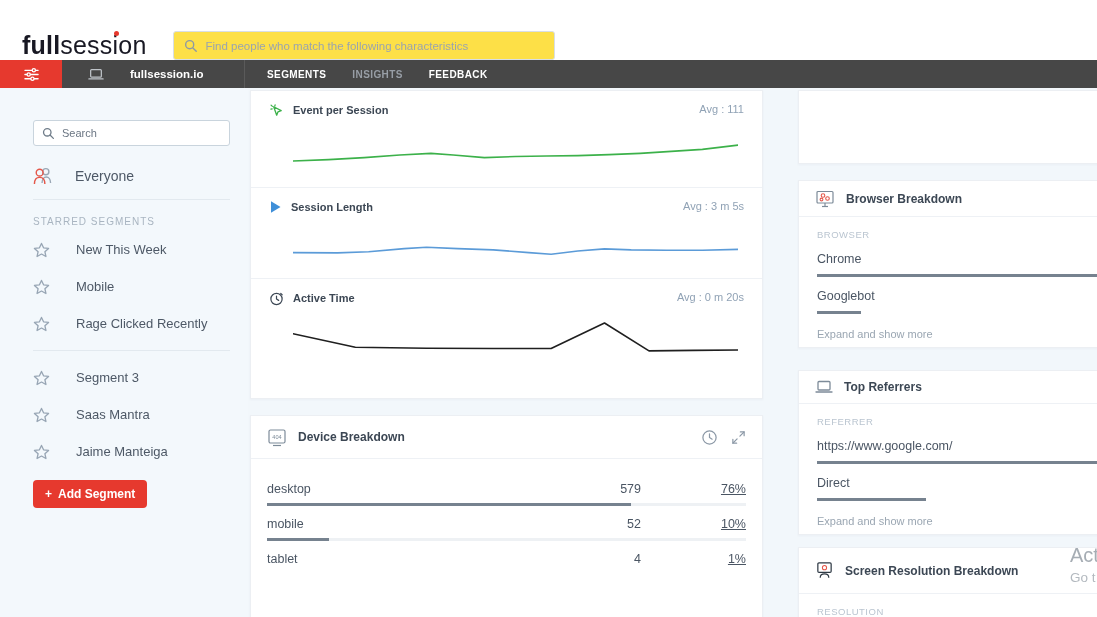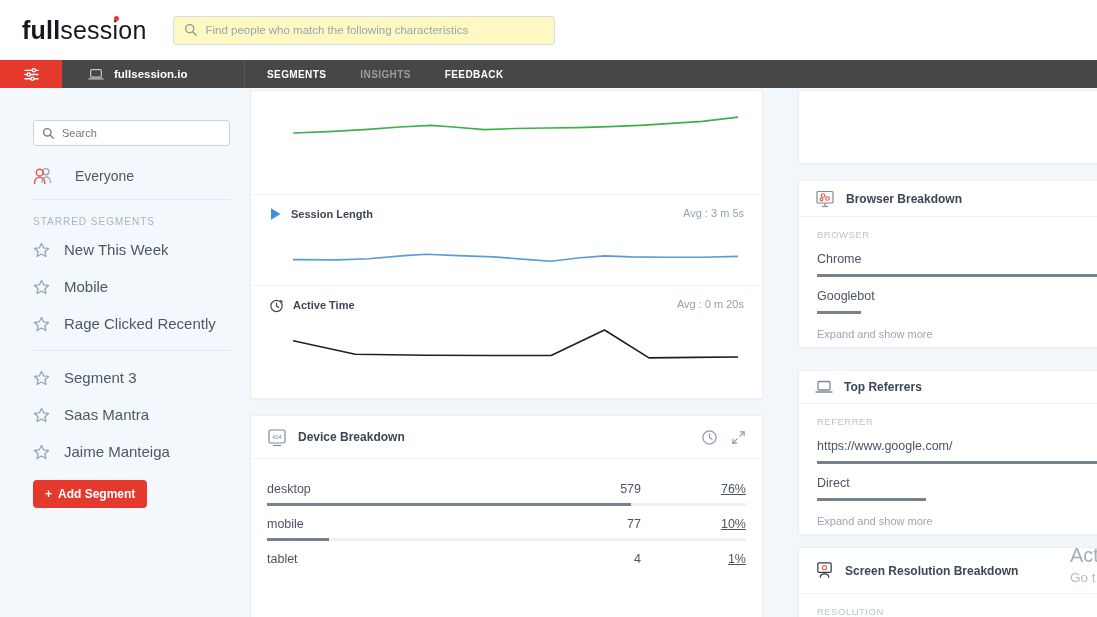--- a/index.html
+++ b/index.html
@@ -1,58 +1,58 @@
 <!DOCTYPE html>
 <html><head>
 <meta charset="utf-8">
 <style>
   * { margin:0; padding:0; box-sizing:border-box; }
   html,body { width:1097px; height:617px; overflow:hidden; position:relative;
     font-family:"Liberation Sans", sans-serif; background:#f2f7fb; }
 
   
   .top-header { position:absolute; left:0; top:0; width:1097px; height:60px;
-    background:#ffffff; display:flex; align-items:center; z-index:5; }
+    background:#ffffff; display:flex; align-items:flex-end; z-index:5; }
   .logo { margin-left:22px; font-size:25px; color:#181823; letter-spacing:.2px; }
   .logo b { font-weight:800; }
   .logo .mid,.logo .end { font-weight:500; }
   .logo .dot-i { position:relative; }
   .logo .dot-i::after { content:""; position:absolute; left:1px; top:0px;
     width:5px; height:5px; border-radius:50%; background:#e6392e; }
   .hd-search { margin-left:26px; width:382px; height:29px; border:1px solid #d8dee4;
-    border-radius:3px; display:flex; align-items:center; padding:0 10px; background:#fef9c3; }
+    border-radius:3px; display:flex; align-items:center; padding:0 10px; background:#fde047; }
   .hd-search input { border:0; outline:0; flex:1; font-size:11.5px; color:#54606c;
     margin-left:8px; font-family:"Liberation Sans",sans-serif; background:transparent; }
   .hd-search input::placeholder { color:#9aa4ae; }
 
   
   .navbar { position:absolute; left:0; top:60px; width:1097px; height:28px;
     background:#474747; display:flex; align-items:stretch; z-index:5; }
   .nav-red { width:62px; background:#e6392e; display:flex; align-items:center; justify-content:center; cursor:pointer; }
   .nav-site { width:183px; display:flex; align-items:center; padding-left:26px;
     border-right:1px solid #5a5a5a; }
-  .nav-site span { color:#fff; font-size:11.5px; font-weight:bold; margin-left:10px; }
-  .nav-tabs { display:flex; align-items:center; padding-left:22px; gap:34px; }
+  .nav-site span { color:#fff; font-size:11.5px; font-weight:bold; margin-left:26px; }
+  .nav-tabs { display:flex; align-items:center; padding-left:22px; gap:26px; }
   .nav-tab { font-size:10px; font-weight:bold; letter-spacing:.4px; color:#fff; cursor:pointer; }
   .nav-tab.dim { color:#989ea6; }
 
   
   .sidebar { position:absolute; left:0; top:88px; width:248px; height:529px;
     background:#f3f8fc; }
   .sb-search { margin:32px 18px 0 33px; width:197px; height:26px; background:#fff;
     border:1px solid #c9d4dd; border-radius:3px; display:flex; align-items:center; padding:0 8px; }
   .sb-search input { border:0; outline:0; flex:1; font-size:11px; color:#5a6572;
     margin-left:7px; background:transparent; font-family:"Liberation Sans",sans-serif; }
   .sb-search input::placeholder { color:#6b7683; }
   .sb-everyone { display:flex; align-items:center; gap:21px; margin:20px 0 0 31px;
     font-size:14px; color:#4d5866; cursor:pointer; }
   .sb-div { height:1px; background:#e2e9ef; margin:14px 18px 0 33px; }
   .sb-label { margin:16px 0 4px 33px; font-size:10px; letter-spacing:1px; color:#a9b5c1; }
-  .sb-item { display:flex; align-items:center; gap:14px; height:37px; padding-left:33px;
-    font-size:15px; color:#4d5866; cursor:pointer; }
+  .sb-item { display:flex; align-items:center; gap:26px; height:37px; padding-left:33px;
+    font-size:13px; color:#4d5866; cursor:pointer; }
   .add-btn { margin:10px 0 0 33px; display:inline-flex; align-items:center; gap:6px;
     background:#e6392e; color:#fff; font-size:12px; font-weight:bold; border:0;
     border-radius:4px; padding:7px 12px; cursor:pointer; font-family:"Liberation Sans",sans-serif; }
 
   
   .card { background:#fff; border:1px solid #eceff3; box-shadow:0 1px 2px rgba(40,60,90,.04); }
 
   .main-col { position:absolute; left:250px; top:90px; width:513px; }
   .right-col { position:absolute; left:798px; top:90px; width:360px; }
 
@@ -213,20 +213,30 @@
     <span>+</span>
     <span>Add Segment</span>
   </button>
 </div>
 
 <div class="main-col">
 
   <div class="card metrics-card">
 
     <div class="metric" style="height:96px;">
+      <div class="m-head">
+        <svg width="15" height="15" viewBox="0 0 16 16">
+          <path d="M5 4 L13 8.2 9.6 9.4 8.2 13 Z" fill="none" stroke="#3cb14a" stroke-width="1.4" stroke-linejoin="round"></path>
+          <line x1="2.2" y1="2.2" x2="3.6" y2="3.6" stroke="#3cb14a" stroke-width="1.3" stroke-linecap="round"></line>
+          <line x1="2" y1="6.5" x2="3.4" y2="6.2" stroke="#3cb14a" stroke-width="1.3" stroke-linecap="round"></line>
+          <line x1="6.5" y1="2" x2="6.2" y2="3.4" stroke="#3cb14a" stroke-width="1.3" stroke-linecap="round"></line>
+        </svg>
+        <span class="m-title">Event per Session</span>
+        <span class="m-avg">Avg : 111</span>
+      </div>
       <svg class="spark" viewBox="0 0 100 30" preserveAspectRatio="none">
         <polyline stroke="#3cb14a" points="0,21 8,20.2 16,19 24,17.4 31,16.4 36,17.4 43,19 50,18.3 57,18 64,17.8 71,17.2 78,16.4 85,15.2 92,14 100,11.5"></polyline>
       </svg>
     </div>
 
     <div class="metric" style="height:91px;">
       <div class="m-head">
         <svg width="13" height="14" viewBox="0 0 12 14">
           <path d="M1.5 1.2 L11 7 1.5 12.8 Z" fill="#3f8fd8"></path>
         </svg>
@@ -286,21 +296,21 @@
           <span class="pct">76%</span>
         </div>
         <div class="track">
             <div class="bar" style="width: 76%;"></div>
           </div>
       </div>
 
       <div class="drow">
         <div class="drow-text">
           <span class="lbl">mobile</span>
-          <span class="val">77</span>
+          <span class="val">52</span>
           <span class="pct">10%</span>
         </div>
         <div class="track">
             <div class="bar" style="width: 13%;"></div>
           </div>
       </div>
 
 
       <div class="drow">
         <div class="drow-text">

